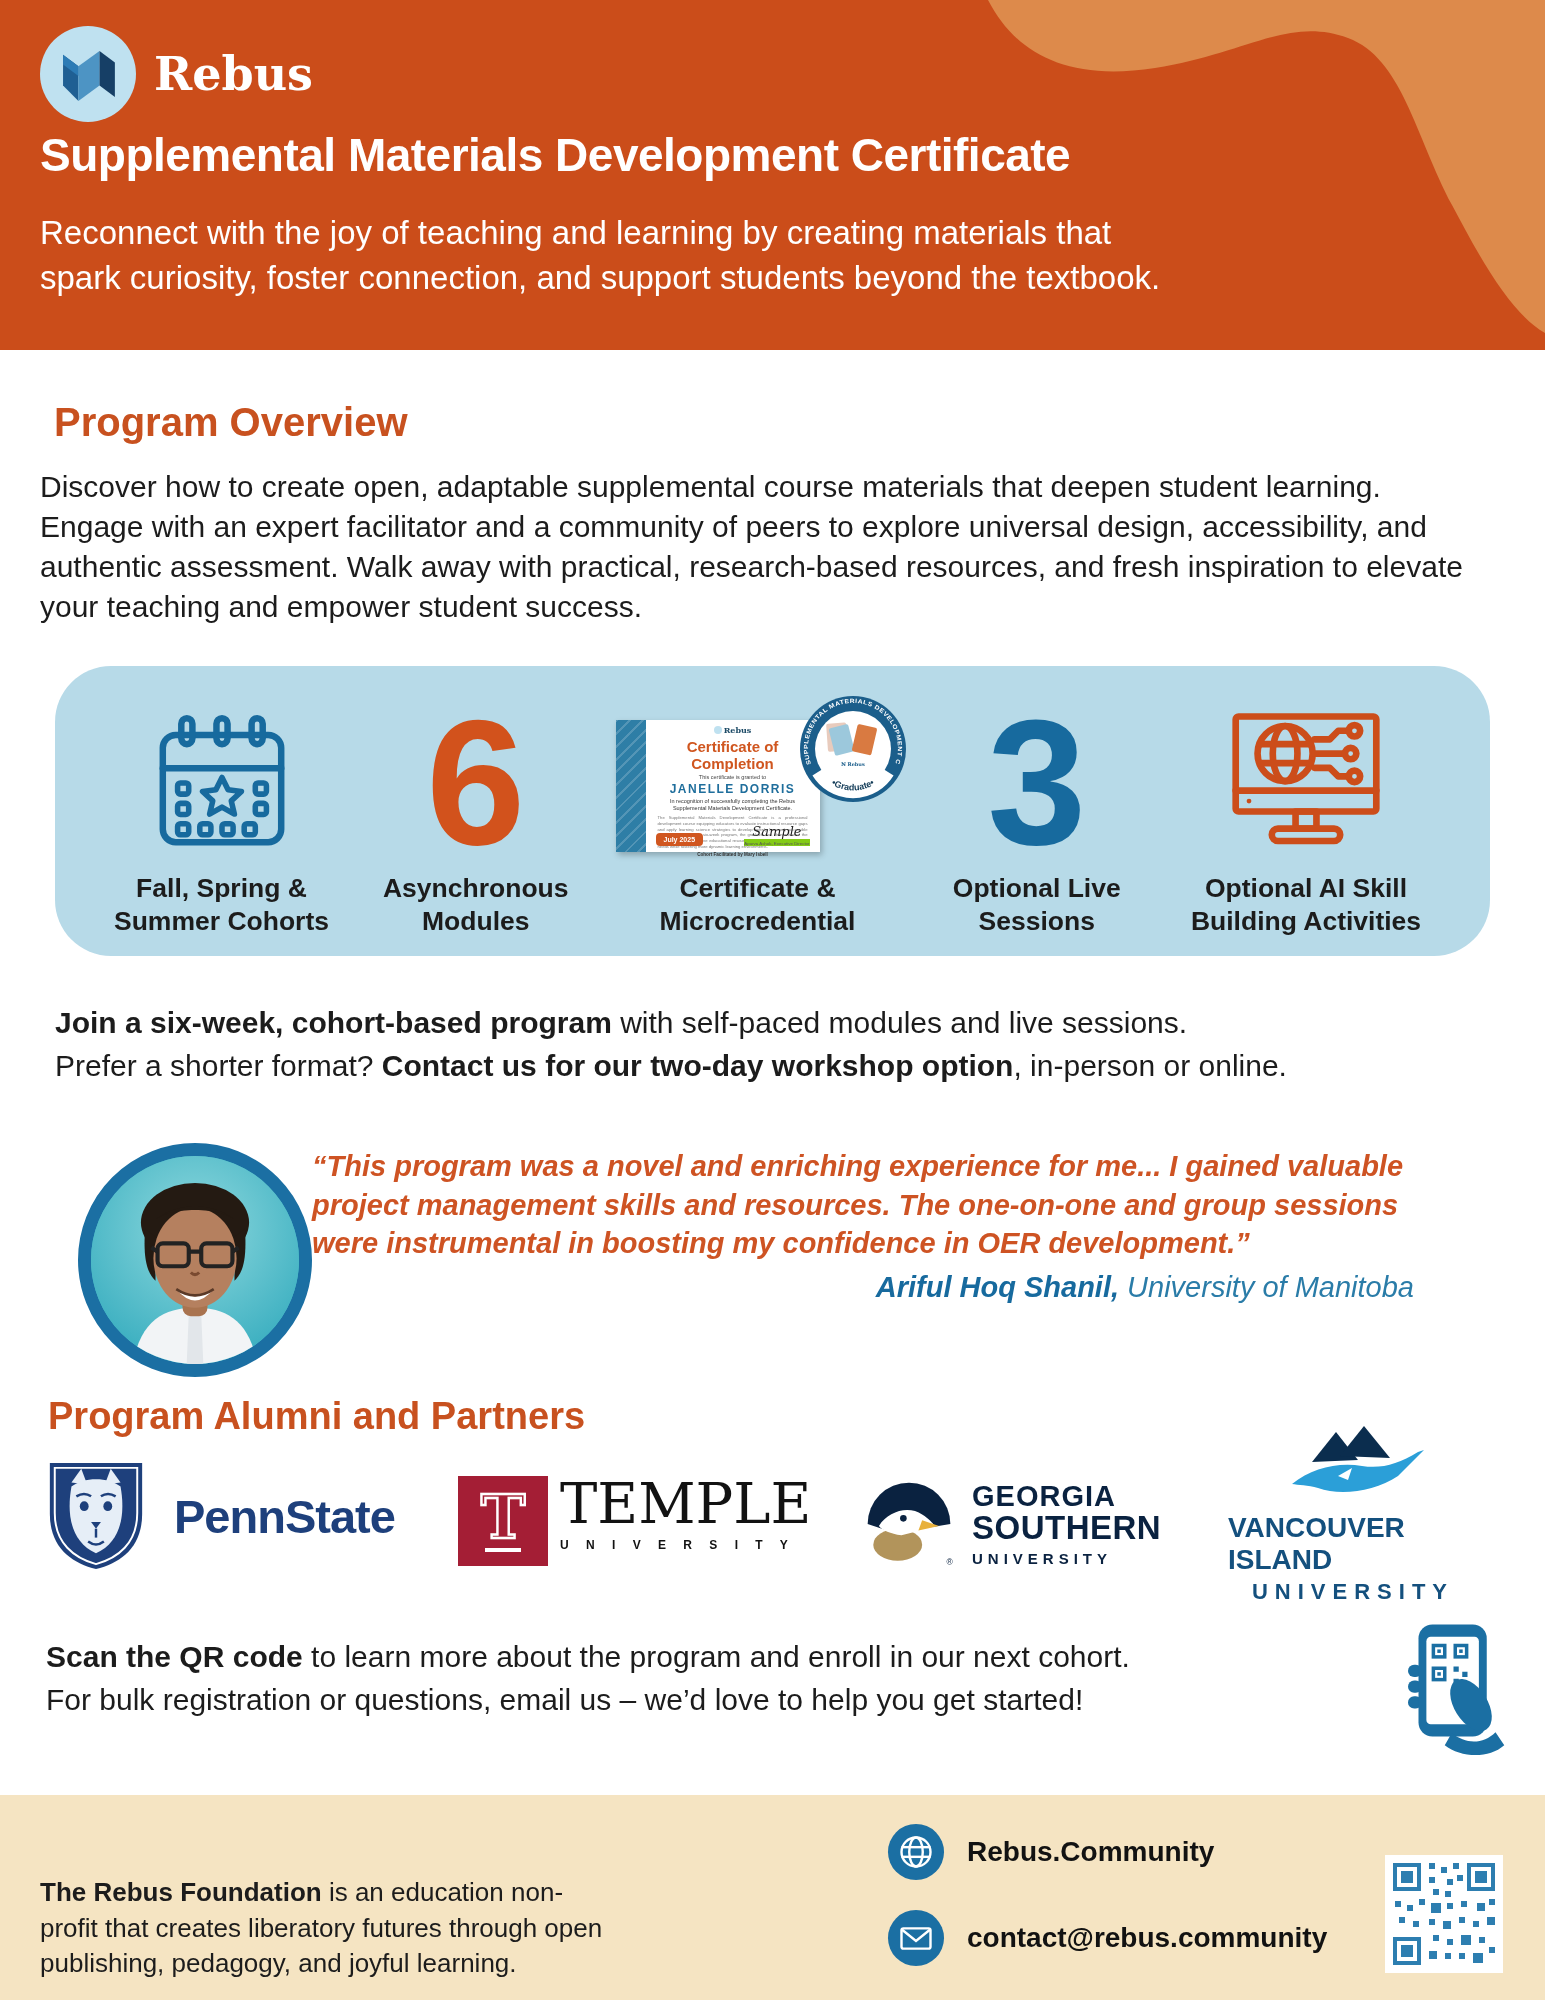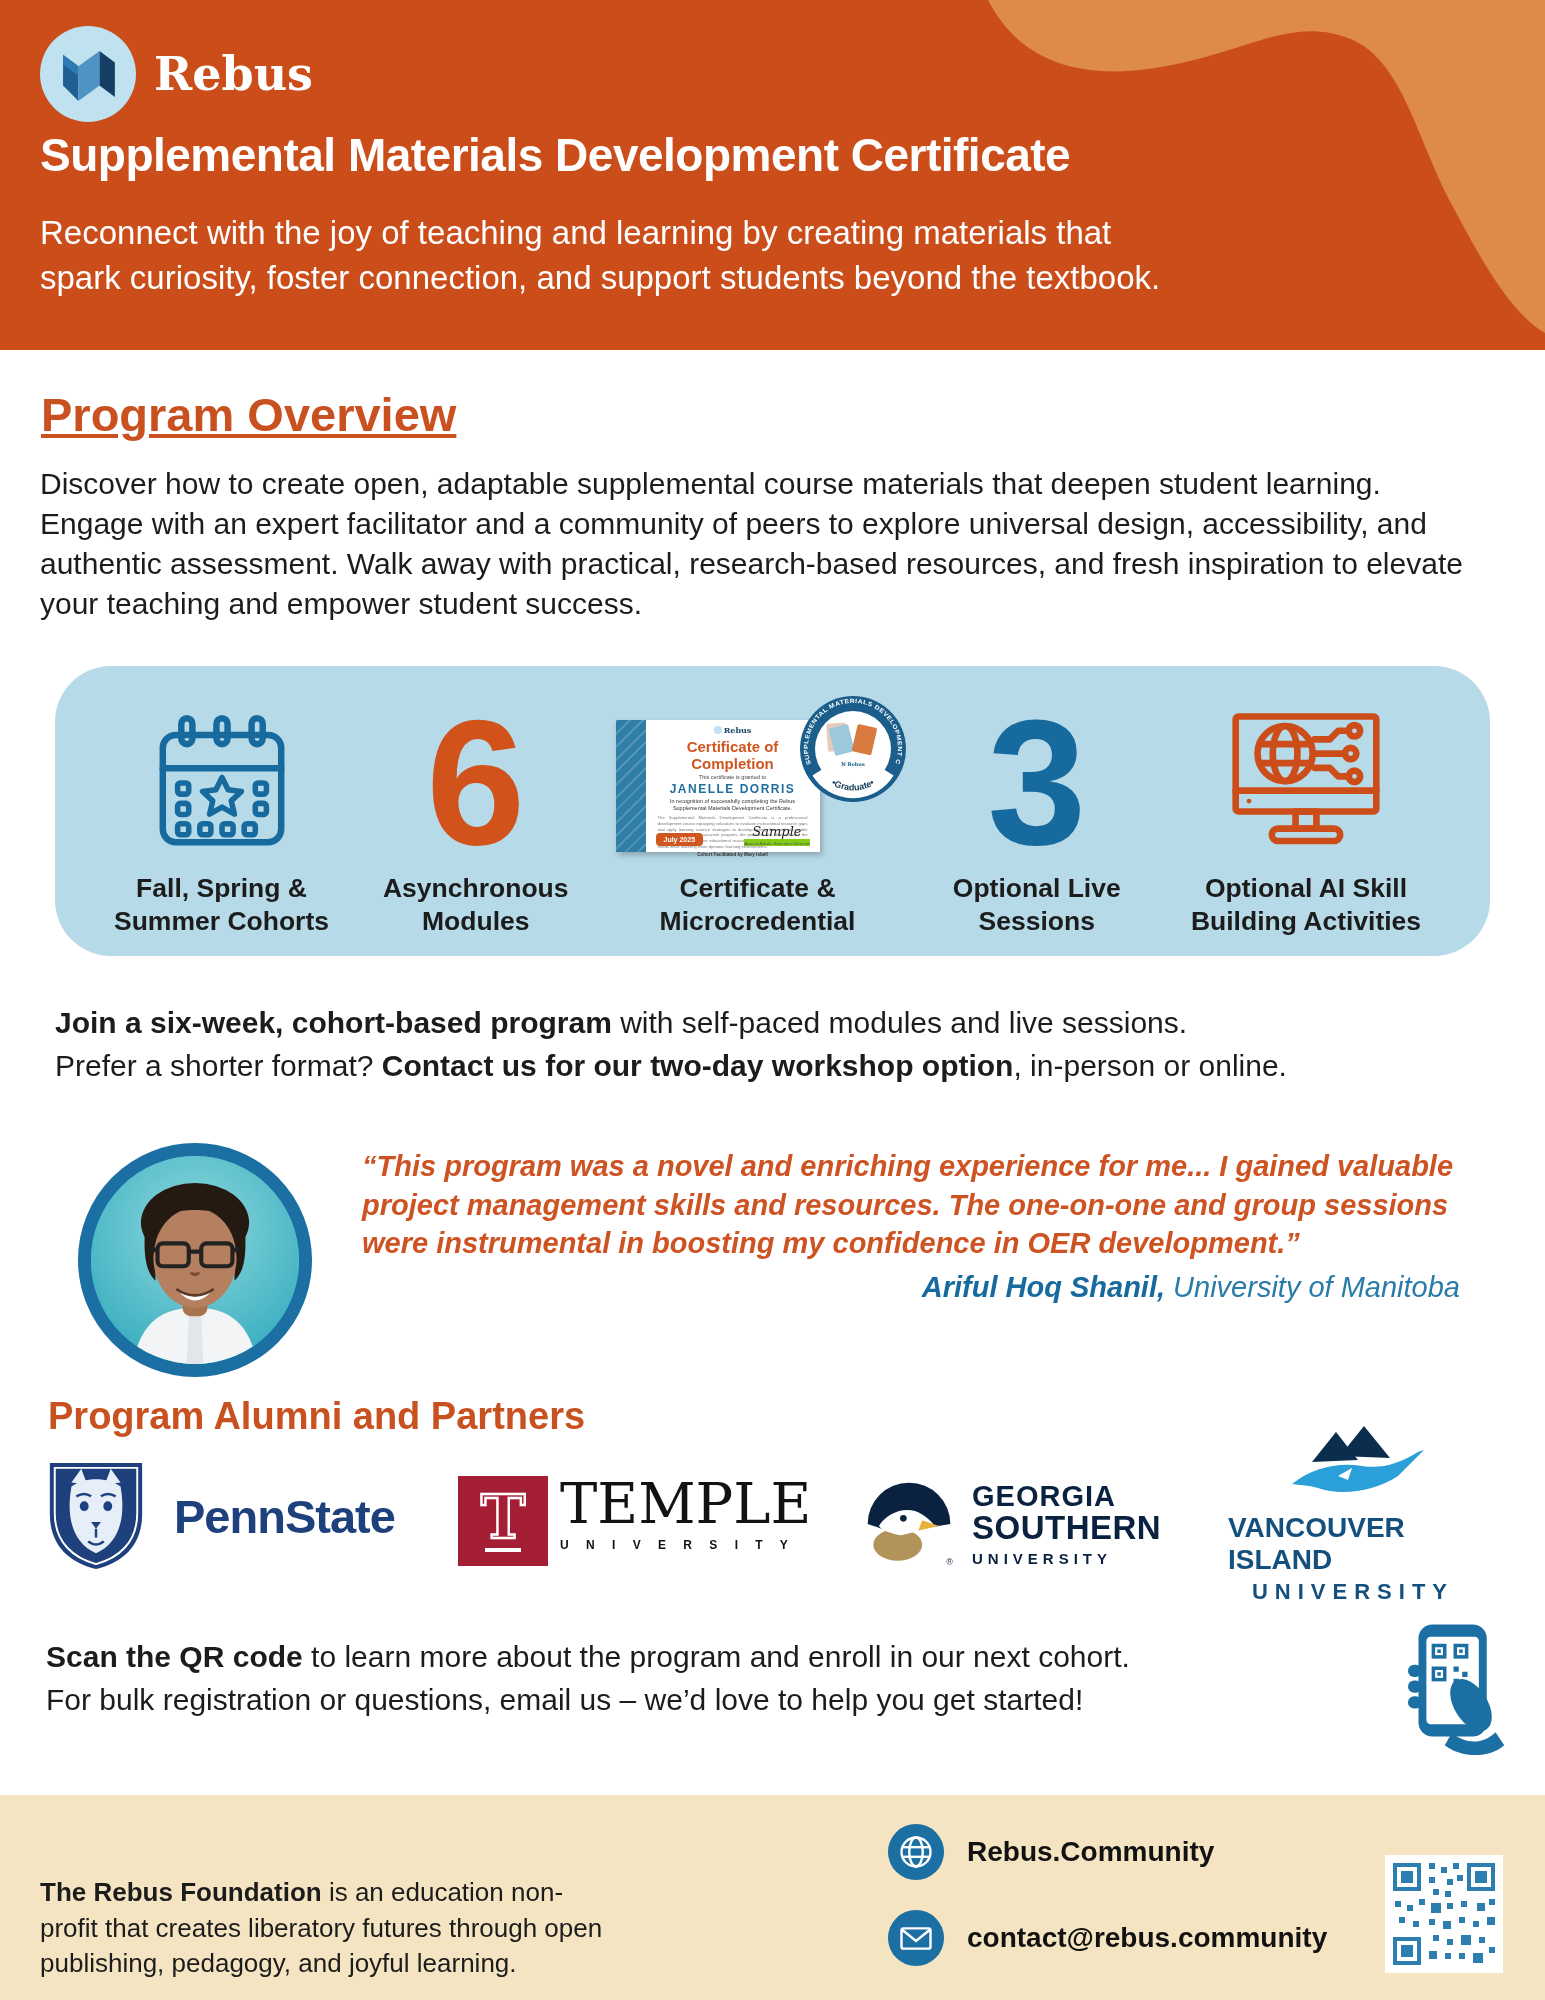--- a/index.html
+++ b/index.html
@@ -10,21 +10,21 @@
   .header{position:absolute;top:0;left:0;width:1545px;height:350px;background:#CB4D1A;}
   .header-wave{position:absolute;top:0;left:0;width:1545px;height:350px;}
   .brand-row{position:absolute;top:26px;left:40px;display:flex;align-items:center;gap:18px;}
   .brand-mark{width:96px;height:96px;}
   .brand-name{font-family:"DejaVu Serif",serif;font-weight:700;font-size:46px;color:#ffffff;}
   .page-title{position:absolute;top:128px;left:40px;font-size:46px;font-weight:700;letter-spacing:-0.5px;color:#ffffff;}
   .page-subtitle{position:absolute;top:210px;left:40px;width:1130px;font-size:33px;line-height:1.37;color:#ffffff;}
 
   
   .overview{position:absolute;top:386px;left:40px;width:1460px;}
-  .section-heading{margin:1px;font-size:47px;font-weight:700;color:#C8511F;text-decoration:underline;}
+  .section-heading{margin:14px;font-size:40px;font-weight:700;color:#C8511F;}
   .overview p{margin:22px 0 0 0;font-size:30px;line-height:1.33;width:1425px;}
 
   
   .band{position:absolute;top:666px;left:55px;width:1435px;height:290px;background:#B7DAE8;border-radius:56px;
         display:flex;justify-content:space-between;align-items:flex-start;padding:28px 34px;box-sizing:border-box;}
   .feature{display:flex;flex-direction:column;align-items:center;}
   .feature .icon-zone{height:178px;display:flex;align-items:center;justify-content:center;}
   .feature-label{font-size:26.5px;font-weight:700;text-align:center;line-height:1.24;color:#1c1c1c;}
   .big-num{font-size:178px;font-weight:700;line-height:160px;}
   .num-orange{color:#D2521C;}
@@ -49,21 +49,21 @@
   .cert-date{background:#D0561F;color:#fff;font-size:7px;font-weight:700;padding:3px 8px;border-radius:4px;}
   .cert-sig{text-align:center;}
   .cert-sig .sig{font-family:"DejaVu Serif",serif;font-style:italic;font-size:13px;color:#222;border-bottom:7px solid #84cc16;padding:0 8px;}
   .cert-sig .signatory{font-size:4.4px;color:#555;margin-top:1px;}
   .badge{position:absolute;right:0;top:0;width:110px;height:110px;}
 
   
   .join{position:absolute;top:1002px;left:55px;font-size:30px;line-height:1.42;}
 
   
-  .testimonial{position:absolute;top:1135px;left:78px;width:1400px;display:flex;gap:50px;}
+  .testimonial{position:absolute;top:1135px;left:78px;width:1400px;display:flex;}
   .avatar{flex:0 0 auto;width:208px;height:208px;border-radius:50%;border:13px solid #1B6FA3;overflow:hidden;background:#49BCC7;margin-top:8px;}
   .quote-block{width:1120px;}
   .quote{font-size:29px;font-weight:700;font-style:italic;color:#CE5323;line-height:1.33;margin-top:12px;}
   .attribution{text-align:right;font-size:29px;font-style:italic;margin-top:8px;padding-right:18px;}
   .attribution .att-name{color:#176A9E;font-weight:700;}
   .attribution .att-org{color:#2A7CA8;}
 
   
   .partners-heading{position:absolute;top:1395px;left:48px;font-size:38px;font-weight:700;color:#C8511F;}
   .logo-block{position:absolute;}

